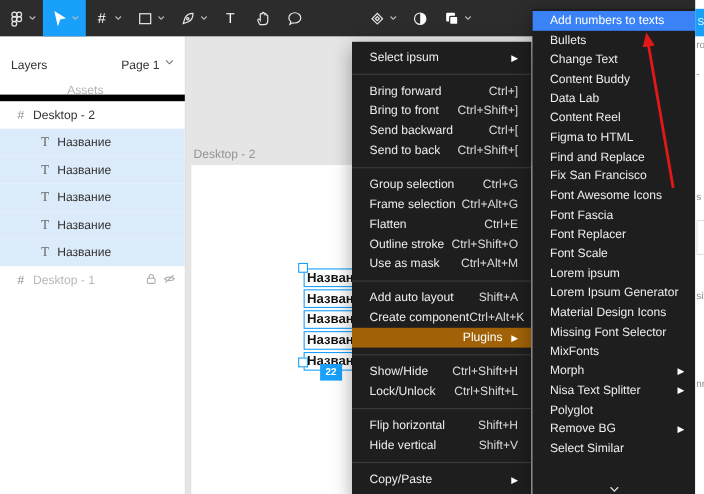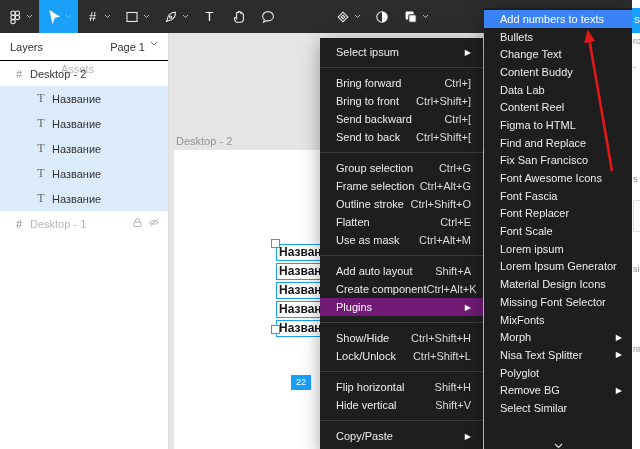--- a/index.html
+++ b/index.html
@@ -16,21 +16,21 @@
   .ticon{display:flex;align-items:center;justify-content:center;width:17px;height:17px;
          font-size:13px;color:#fff;}
   .ticon svg{display:block}
   .chev{margin-left:3px;display:flex;align-items:center;}
   .glyph{font-weight:400;}
 
   
   .sidebar{position:absolute;left:0;top:33px;width:168px;bottom:0;background:#fff;
            border-right:1px solid #ddd;z-index:5;}
   .sb-header{height:27px;display:flex;align-items:center;font-size:11px;
-             padding:0 10px;border-bottom:1px solid #000000;color:#333;}
+             padding:13px 10px;border-bottom:6px solid #000000;color:#333;}
   .sb-tab{margin-right:18px;}
   .sb-tab.dim{color:#b5b5b5;margin-right:0;margin-top:44px;}
   .sb-spacer{flex:1;}
   .page-sel{display:flex;align-items:flex-start;color:#333;}
   .page-sel .chev{margin-left:5px;}
   .lrow{height:25px;display:flex;align-items:center;font-size:11px;color:#333;padding-left:8px;}
   .lrow.sel{background:#dcebfa;}
   .lrow.ind{padding-left:30px;}
   .lrow.dim{color:#b8b8b8;}
   .licon{width:22px;text-align:center;color:#8c8c8c;font-size:11px;flex:0 0 22px;}
@@ -41,31 +41,31 @@
   .canvas{position:absolute;left:168px;top:33px;right:0;bottom:0;background:#e5e5e5;}
   .frame{position:absolute;left:6px;top:117px;width:322px;height:300px;background:#fff;}
   .frame-label{position:absolute;left:8px;top:102px;font-size:11px;color:#949494;}
   .sel-group{position:absolute;left:108px;top:211px;width:62px;}
   .sel-line{height:15px;margin-bottom:2px;border:1px solid #18a0fb;background:transparent;
             font-size:12px;font-weight:600;line-height:15px;color:#151515;
             padding-left:2px;overflow:hidden;white-space:nowrap;}
   .handle{position:absolute;width:7px;height:7px;background:#fff;border:1px solid #18a0fb;}
   .h-tl{left:-5px;top:-5px;} .h-bl{left:-5px;top:81px;}
   .dim-badge{position:absolute;left:123px;top:298px;background:#18a0fb;color:#fff;
-             font-size:9px;font-weight:400;padding:2px 5px 3px;white-space:nowrap;overflow:hidden;max-width:32px;margin-top:44px;}
+             font-size:9px;font-weight:700;padding:2px 5px 3px;white-space:nowrap;overflow:hidden;max-width:32px;}
 
   
   .menu{position:absolute;background:#1e1e1e;color:#ededed;font-size:11px;
         box-shadow:0 5px 17px rgba(0,0,0,.35);}
   #ctx-menu{left:320px;top:38px;width:163px;height:411px;padding-top:5px;z-index:40;overflow:hidden;}
   .mrow{height:18px;display:flex;align-items:center;padding:0 12px 0 16px;}
   .mrow .lab{flex:1;white-space:nowrap;}
   .mrow .sc{color:#dadada;white-space:nowrap;}
   .mrow .sub{margin-left:8px;font-size:8px;color:#fff;}
-  .mrow.hl{background:#701a75;color:#fff;}
+  .mrow.hl{background:#a16207;color:#fff;text-align:right;}
   .msep{height:1px;background:#3d3d3d;margin:6px 0;}
   #plug-menu{left:484px;top:8px;width:148px;height:441px;padding-top:2px;z-index:41;overflow:hidden;}
   .prow{height:17.7px;display:flex;align-items:center;padding:0 10px 0 16px;}
   .prow .lab{flex:1;white-space:nowrap;}
   .prow .sub{margin-left:6px;font-size:8px;color:#fff;}
   .prow.hl{background:#3b82f6;color:#fff;}
   .pchev{position:absolute;bottom:1px;left:0;right:0;text-align:center;line-height:10px;}
 
   
   #right-edge{position:absolute;right:0;top:0;width:8px;bottom:0;background:#fff;z-index:60;}
@@ -297,26 +297,26 @@
       <div class="msep"></div>
       <div class="mrow">
         <span class="lab">Group selection</span>
         <span class="sc">Ctrl+G</span>
       </div>
       <div class="mrow">
         <span class="lab">Frame selection</span>
         <span class="sc">Ctrl+Alt+G</span>
       </div>
       <div class="mrow">
+        <span class="lab">Flatten</span>
+        <span class="sc">Ctrl+E</span>
+      </div>
+      <div class="mrow">
         <span class="lab">Outline stroke</span>
         <span class="sc">Ctrl+Shift+O</span>
-      </div>
-      <div class="mrow">
-        <span class="lab">Flatten</span>
-        <span class="sc">Ctrl+E</span>
       </div>
       <div class="mrow">
         <span class="lab">Use as mask</span>
         <span class="sc">Ctrl+Alt+M</span>
       </div>
       <div class="msep"></div>
       <div class="mrow">
         <span class="lab">Add auto layout</span>
         <span class="sc">Shift+A</span>
       </div>

